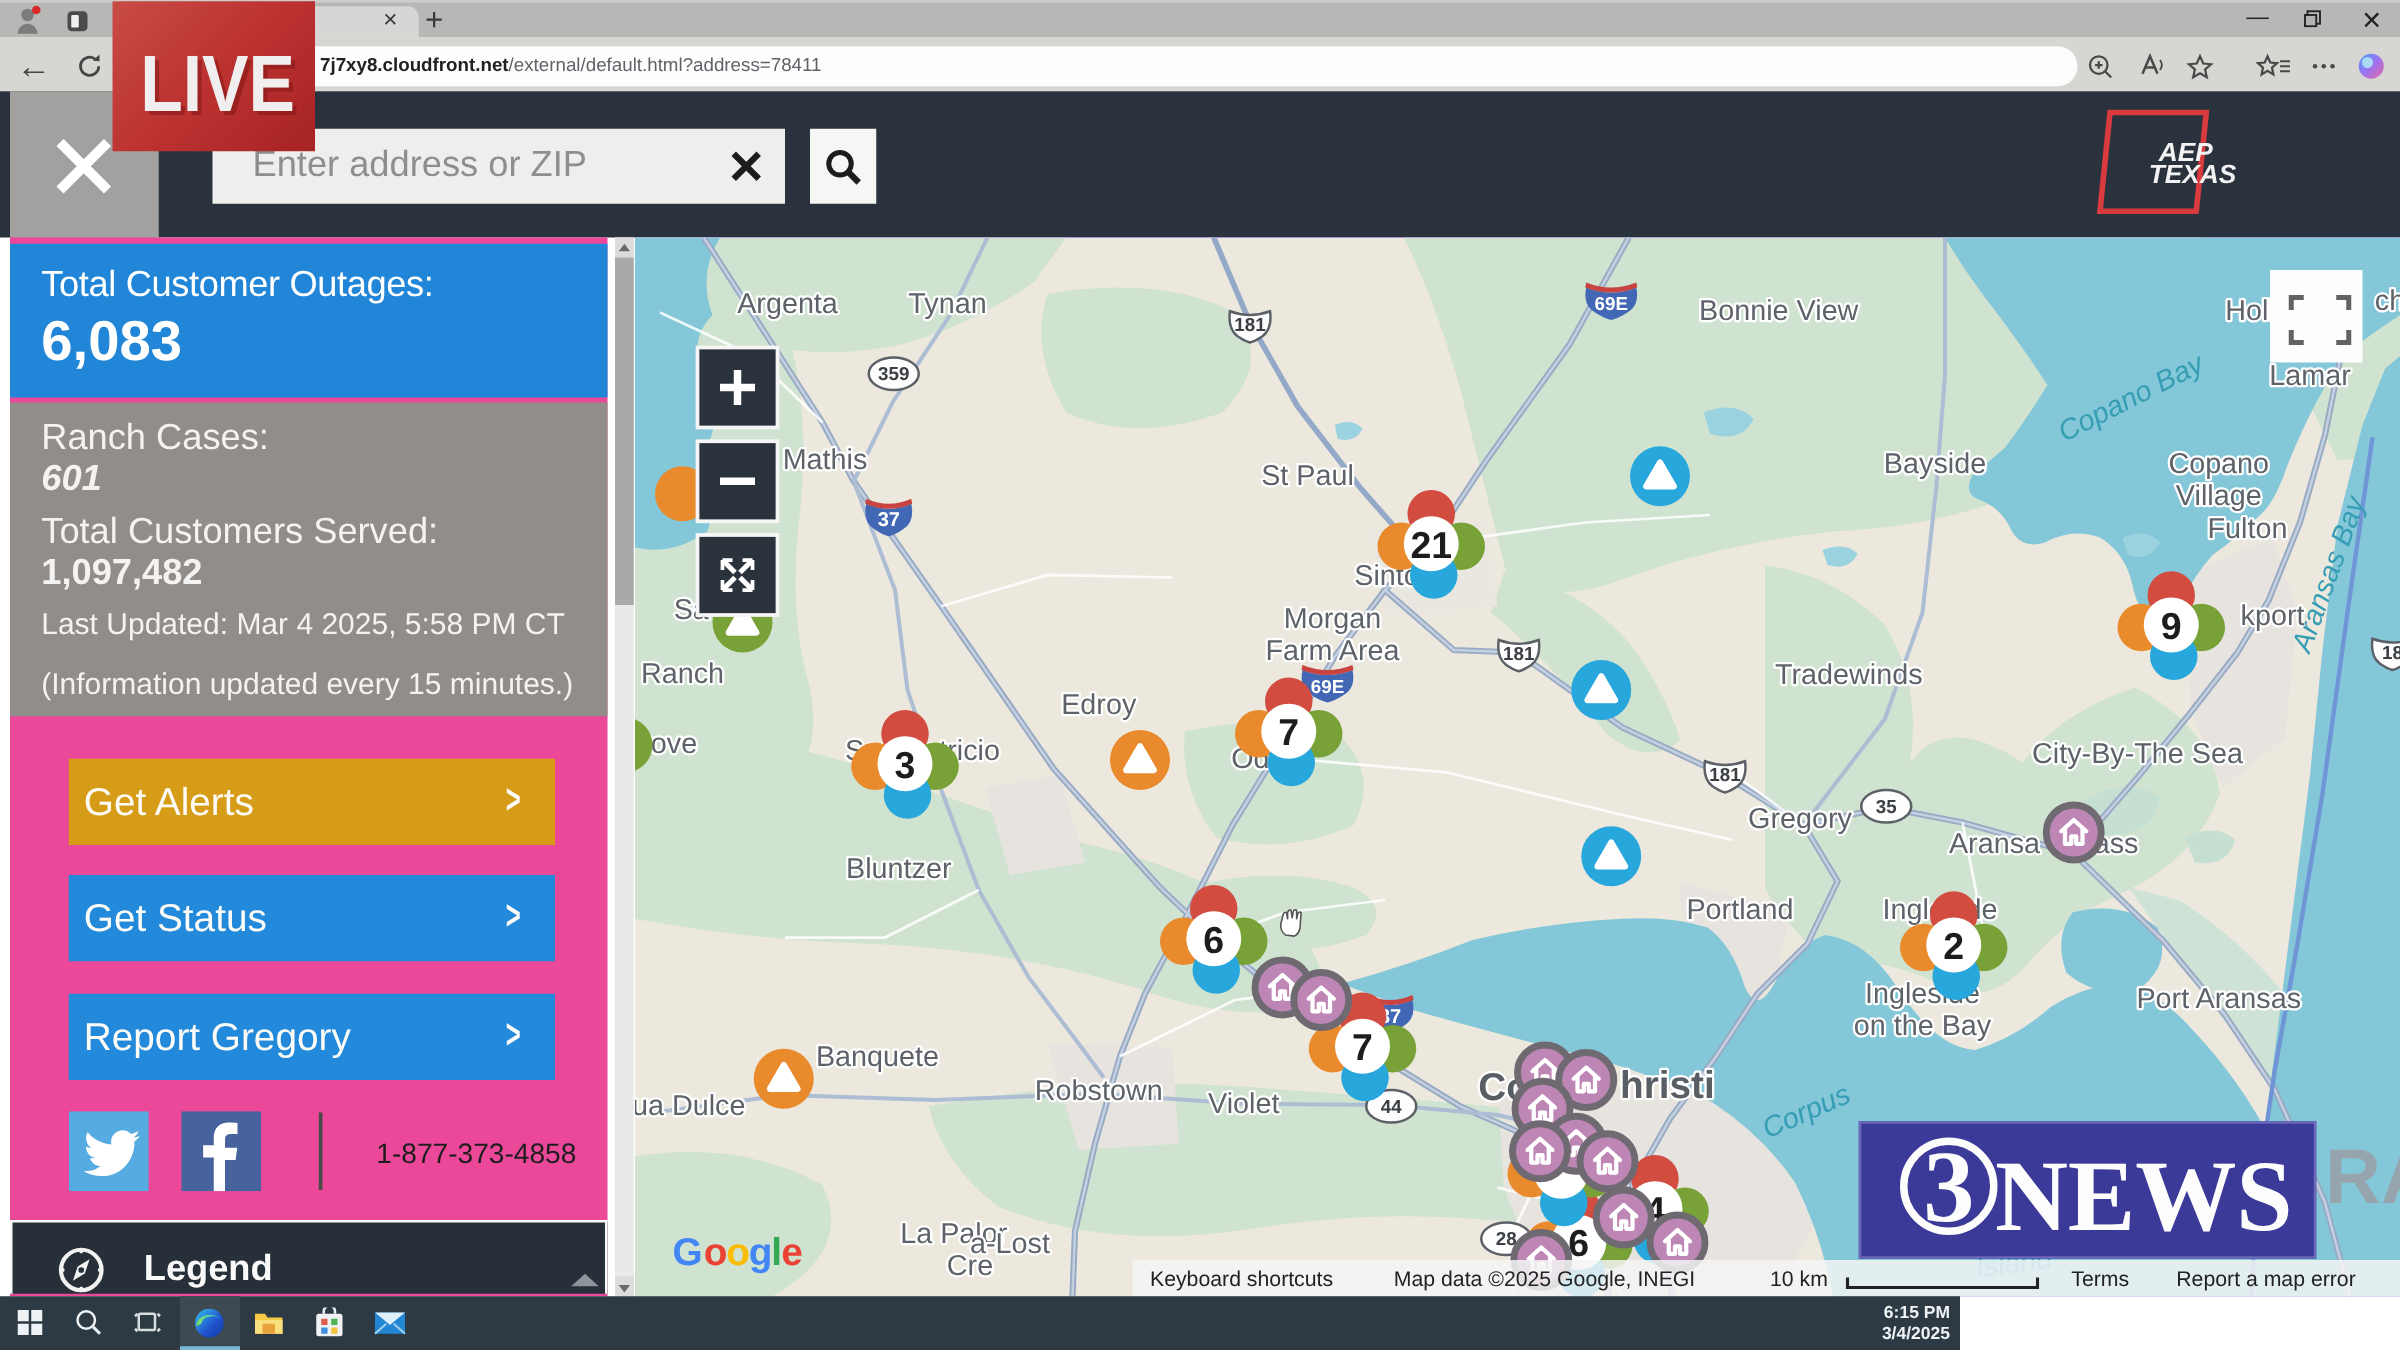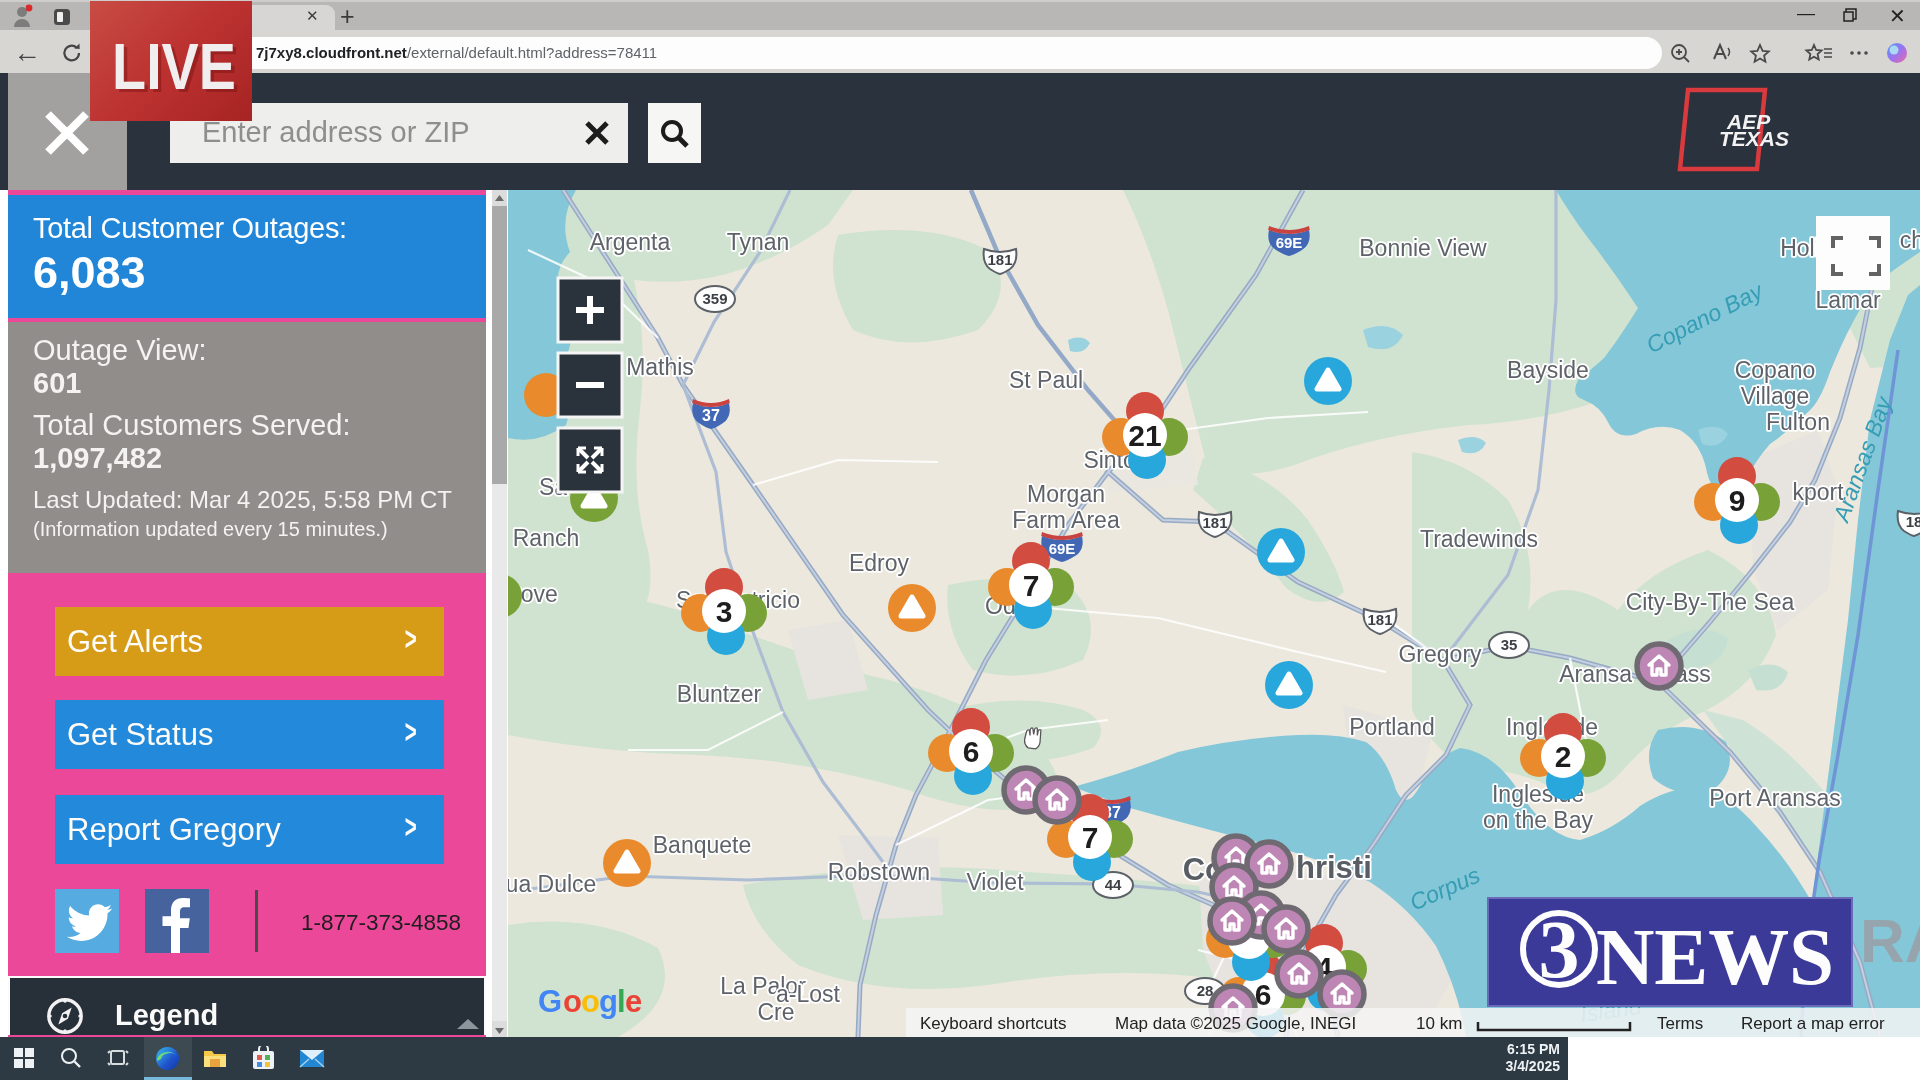--- a/index.html
+++ b/index.html
@@ -123,26 +123,26 @@
     <text x="67" y="47" font-size="21" font-weight="bold" font-style="italic" fill="#f2f2f2" font-family="Liberation Sans">AEP</text>
     <text x="59" y="64" font-size="21" font-weight="bold" font-style="italic" fill="#f2f2f2" font-family="Liberation Sans">TEXAS</text>
   </svg>
 
   <div id="sidebar" class="abs">
     <div id="bluebox" class="abs">
       <div style="font-size:29px;letter-spacing:-0.3px;">Total Customer Outages:</div>
       <div style="font-size:45px;font-weight:bold;margin-top:2px;">6,083</div>
     </div>
     <div id="graybox" class="abs">
-      <div style="font-size:29px;">Outage View:</div>
-      <div style="font-size:29px;font-weight:bold;">601</div>
+      <div style="font-size:29px;">Ranch Cases:</div>
+      <div style="font-size:29px;font-weight:bold;font-style:italic;">601</div>
       <div style="font-size:29px;margin-top:9px;">Total Customers Served:</div>
       <div style="font-size:29px;font-weight:bold;">1,097,482</div>
       <div style="font-size:24px;margin-top:11px;">Last Updated: Mar 4 2025, 5:58 PM CT</div>
-      <div style="font-size:20px;margin-top:4px;">(Information updated every 15 minutes.)</div>
+      <div style="font-size:24px;margin-top:20px;">(Information updated every 15 minutes.)</div>
     </div>
     <div class="btn abs" style="top:417px;background:#d69b17;">
         <span class="lbl">Get Alerts</span>
         <span class="chev">&gt;</span>
       </div>
     <div class="btn abs" style="top:510px;background:#2389da;">
         <span class="lbl">Get Status</span>
         <span class="chev">&gt;</span>
       </div>
     <div class="btn abs" style="top:605px;background:#2389da;">

